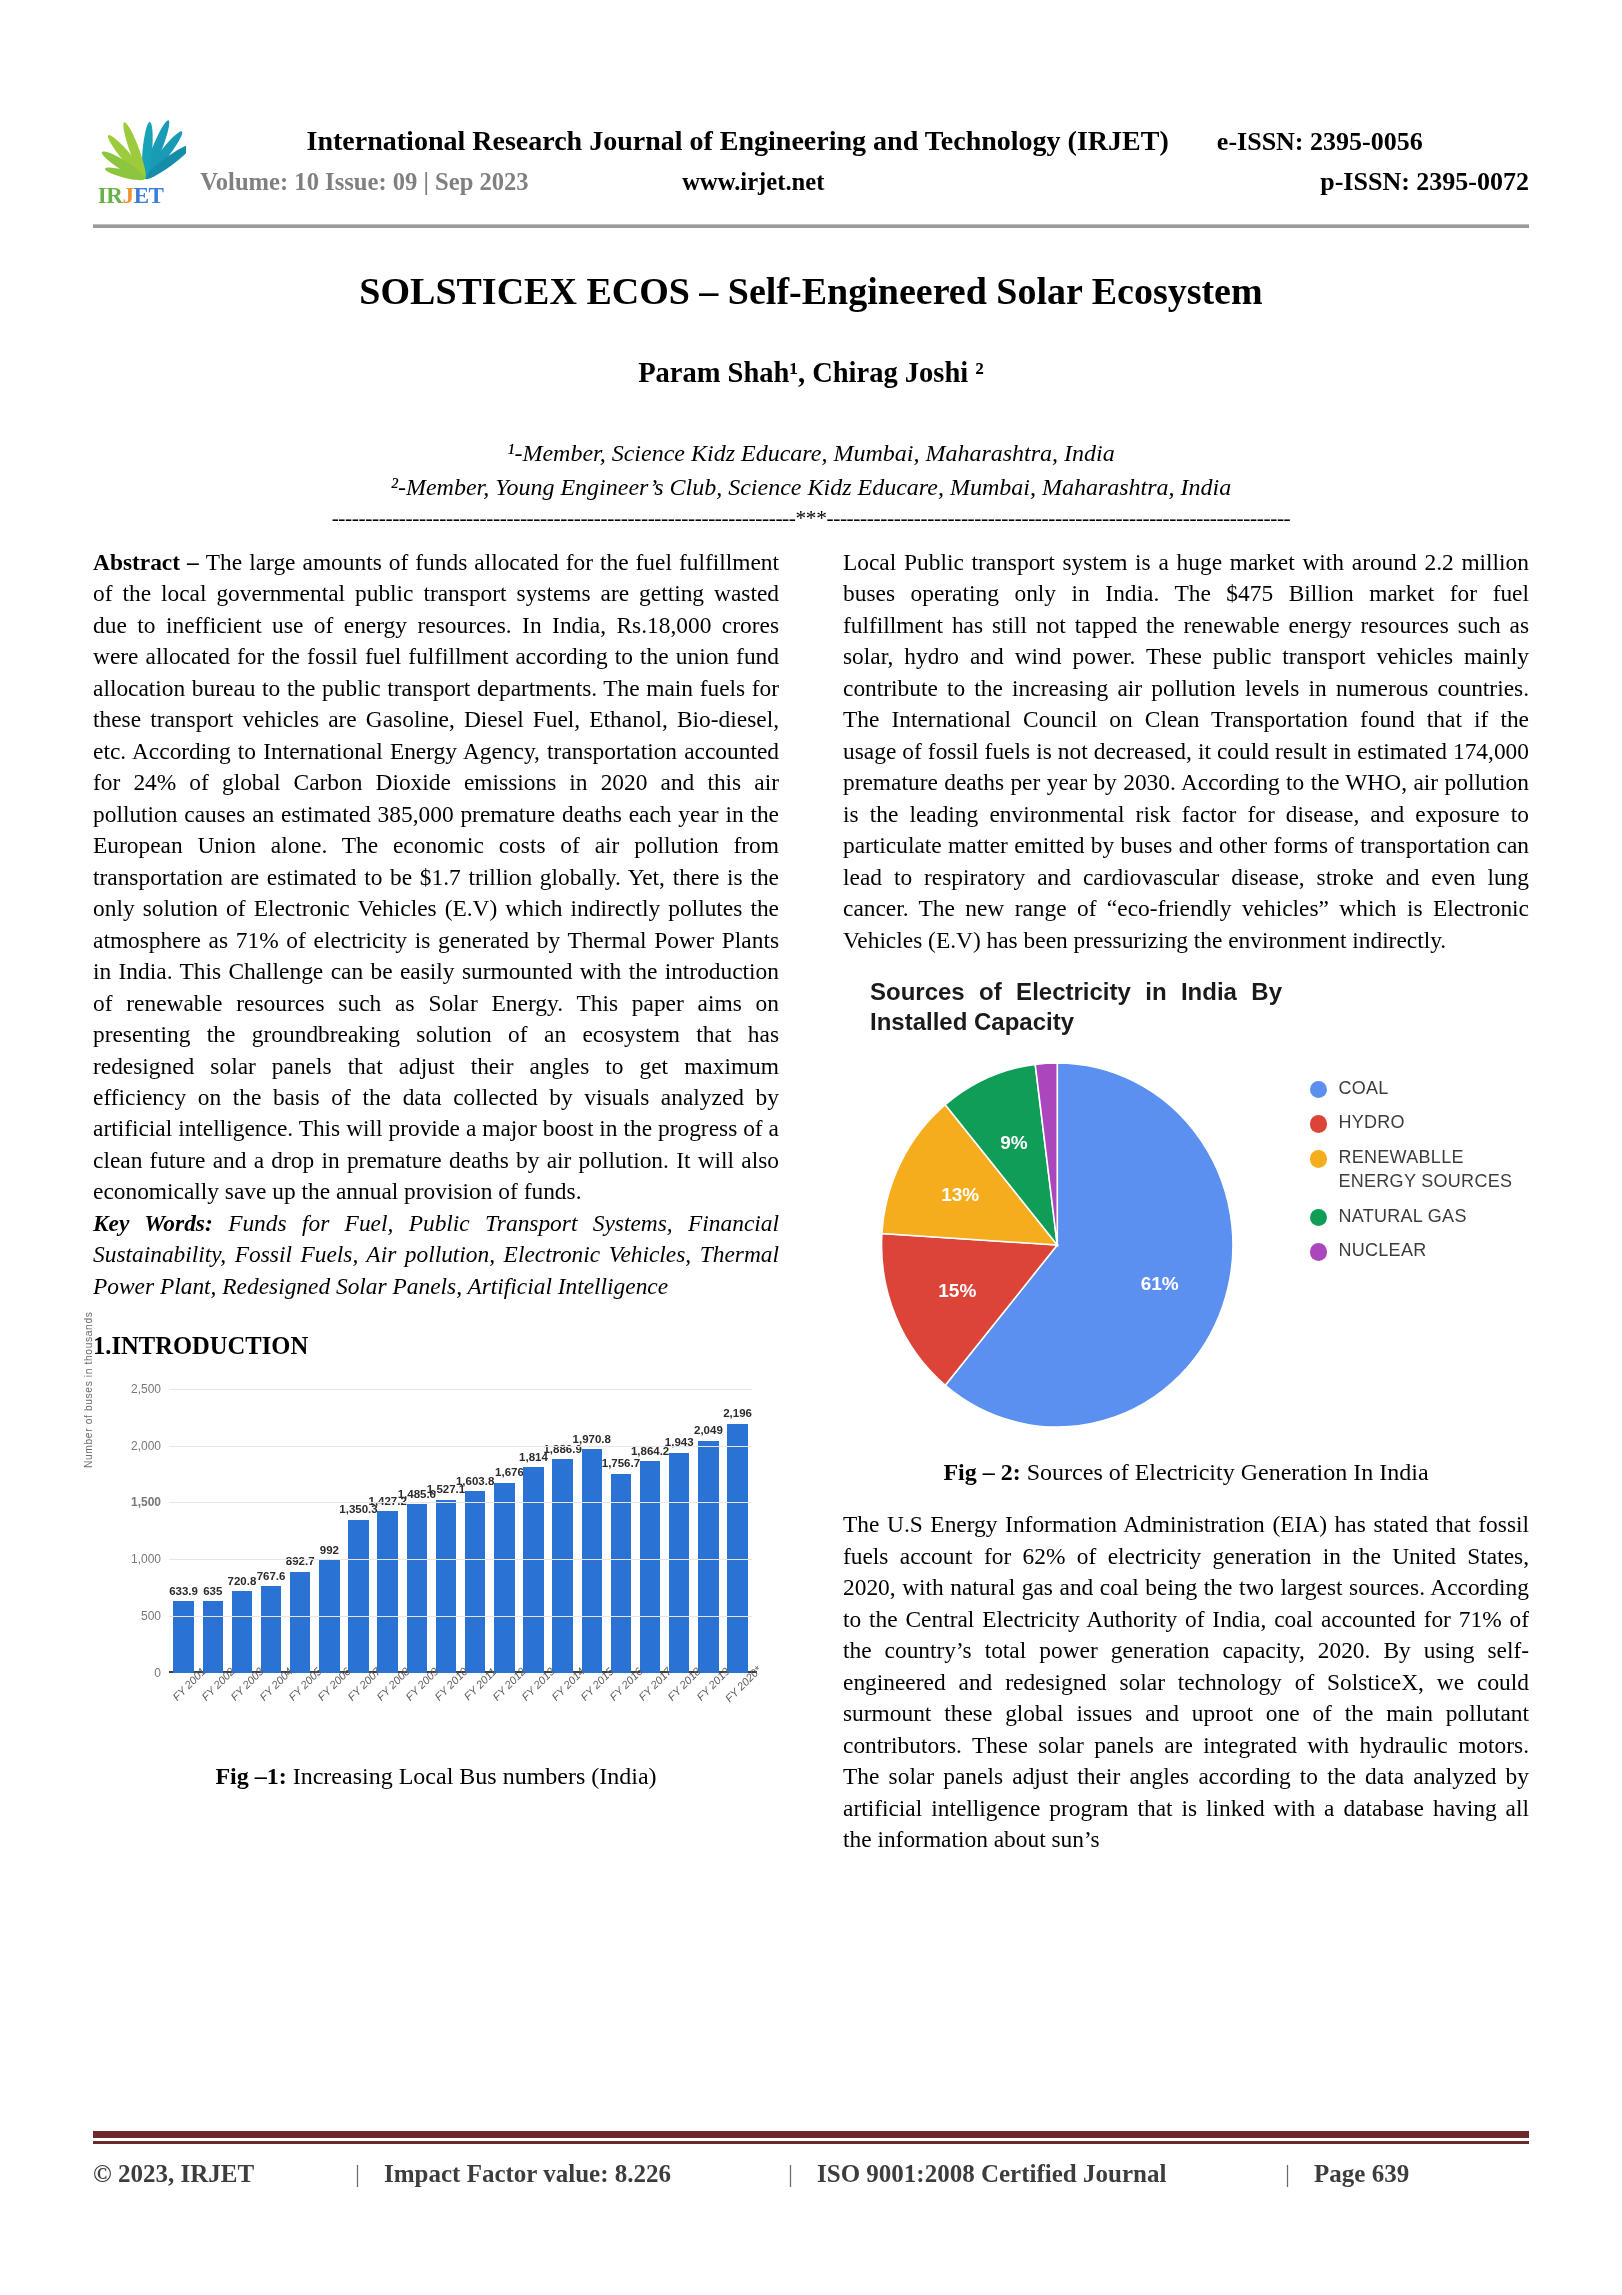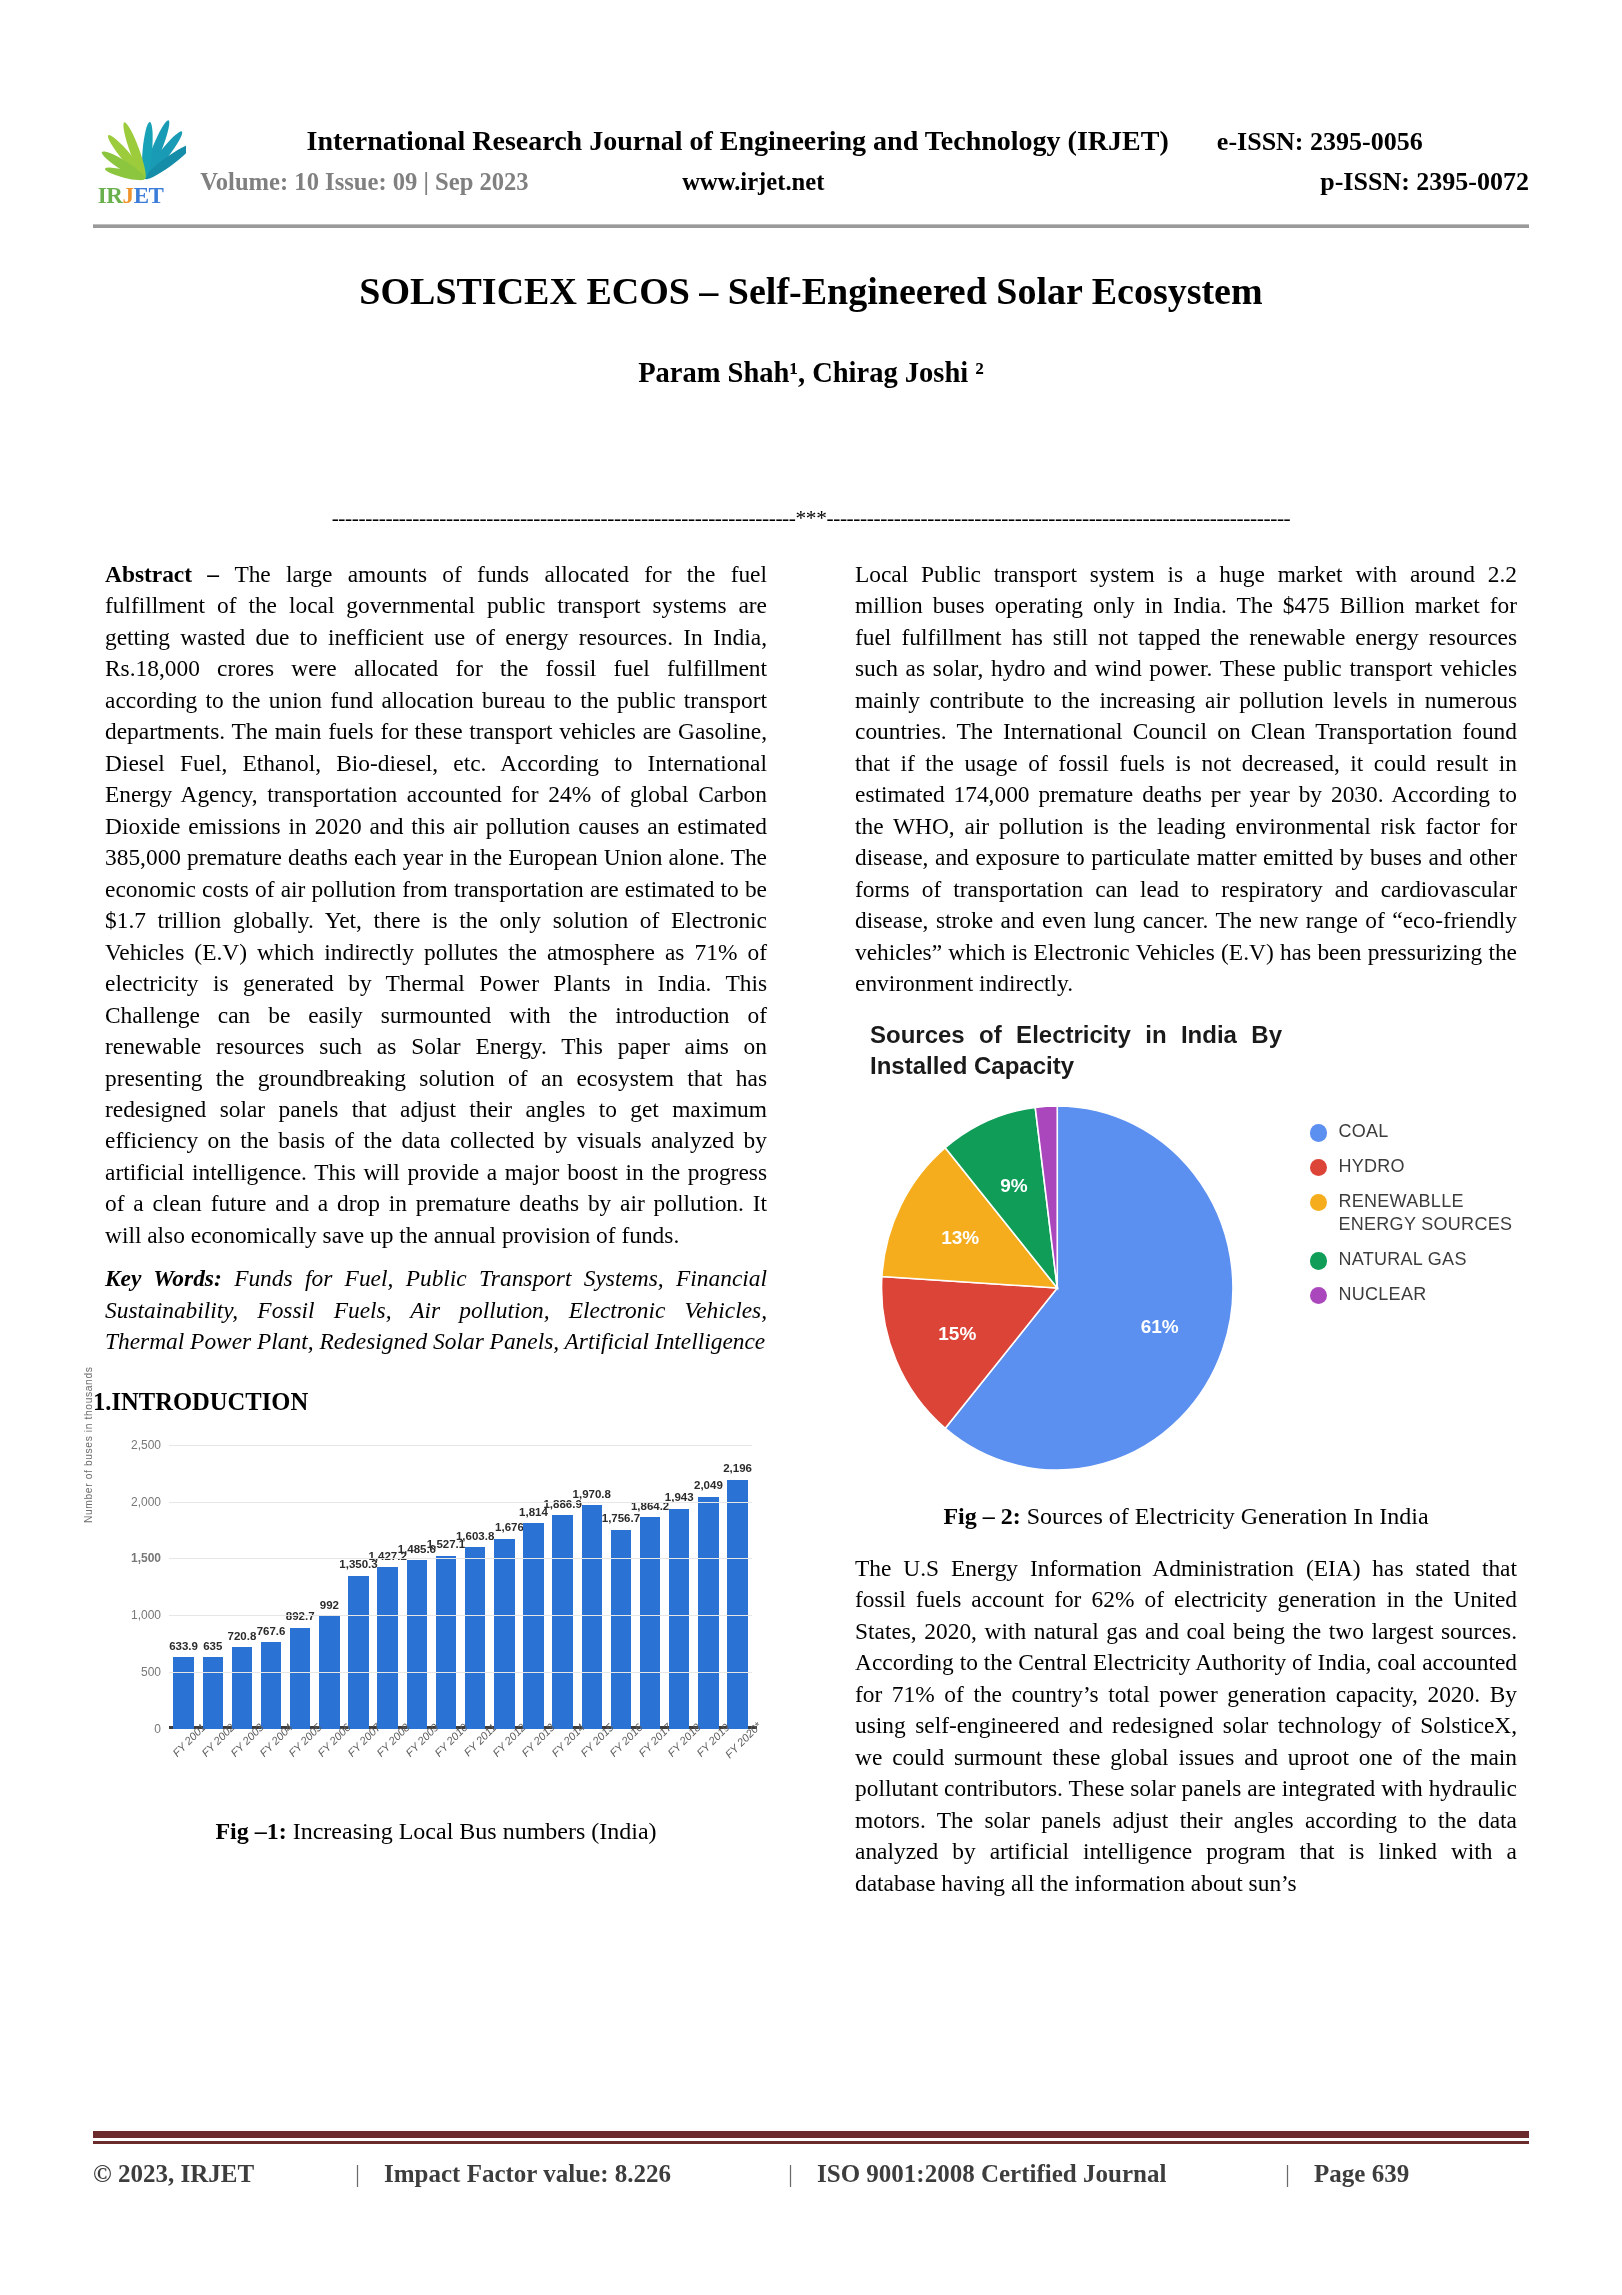--- a/index.html
+++ b/index.html
@@ -143,21 +143,21 @@
     width: 686px;
     font-family: "Liberation Serif", serif;
     font-size: 23.4px;
     line-height: 1.345;
     text-align: justify;
     color: #000;
   }
   .col-left  { left: 93px; }
   .col-right { left: 843px; }
 
-  .col p { text-align: justify; margin: 12px; }
+  .col p { text-align: justify; margin: 0; }
   .col p + p { margin-top: 0; }
   .abstract-lead { font-weight: bold; }
   .keywords {
     margin-top: 22px;
     font-style: italic;
   }
   .keywords b { font-style: italic; font-weight: bold; }
   .section-head {
     margin-top: 27px;
     font-weight: bold;
@@ -378,20 +378,24 @@
           <div class="site">www.irjet.net</div>
           <div class="pissn">p-ISSN: 2395-0072</div>
         </div>
       </div>
     </div>
     <div class="header-rule"></div>
   </div>
 
   <div class="paper-title">SOLSTICEX ECOS – Self-Engineered Solar Ecosystem</div>
   <div class="authors">Param Shah¹, Chirag Joshi ²</div>
+  <div class="affil">
+    <div>¹-Member, Science Kidz Educare, Mumbai, Maharashtra, India</div>
+    <div>²-Member, Young Engineer’s Club, Science Kidz Educare, Mumbai, Maharashtra, India</div>
+  </div>
   <div class="divider-stars">---------------------------------------------------------------------***---------------------------------------------------------------------</div>
 
   <div class="col col-left">
     <p><span class="abstract-lead">Abstract – </span><span>The large amounts of funds allocated for the fuel fulfillment of the local governmental public transport systems are getting wasted due to inefficient use of energy resources. In India, Rs.18,000 crores were allocated for the fossil fuel fulfillment according to the union fund allocation bureau to the public transport departments. The main fuels for these transport vehicles are Gasoline, Diesel Fuel, Ethanol, Bio-diesel, etc. According to International Energy Agency, transportation accounted for 24% of global Carbon Dioxide emissions in 2020 and this air pollution causes an estimated 385,000 premature deaths each year in the European Union alone. The economic costs of air pollution from transportation are estimated to be $1.7 trillion globally. Yet, there is the only solution of Electronic Vehicles (E.V) which indirectly pollutes the atmosphere as 71% of electricity is generated by Thermal Power Plants in India. This Challenge can be easily surmounted with the introduction of renewable resources such as Solar Energy. This paper aims on presenting the groundbreaking solution of an ecosystem that has redesigned solar panels that adjust their angles to get maximum efficiency on the basis of the data collected by visuals analyzed by artificial intelligence. This will provide a major boost in the progress of a clean future and a drop in premature deaths by air pollution. It will also economically save up the annual provision of funds.</span></p>
     <p class="keywords"><b>Key Words:</b><span> Funds for Fuel, Public Transport Systems, Financial Sustainability, Fossil Fuels, Air pollution, Electronic Vehicles, Thermal Power Plant, Redesigned Solar Panels, Artificial Intelligence</span></p>
     <div class="section-head">1.INTRODUCTION</div>
 
     <div class="barchart-wrap">
       <div class="bc-ylabel">Number of buses in thousands</div>
       <div class="bc-plot" id="bc-plot">

